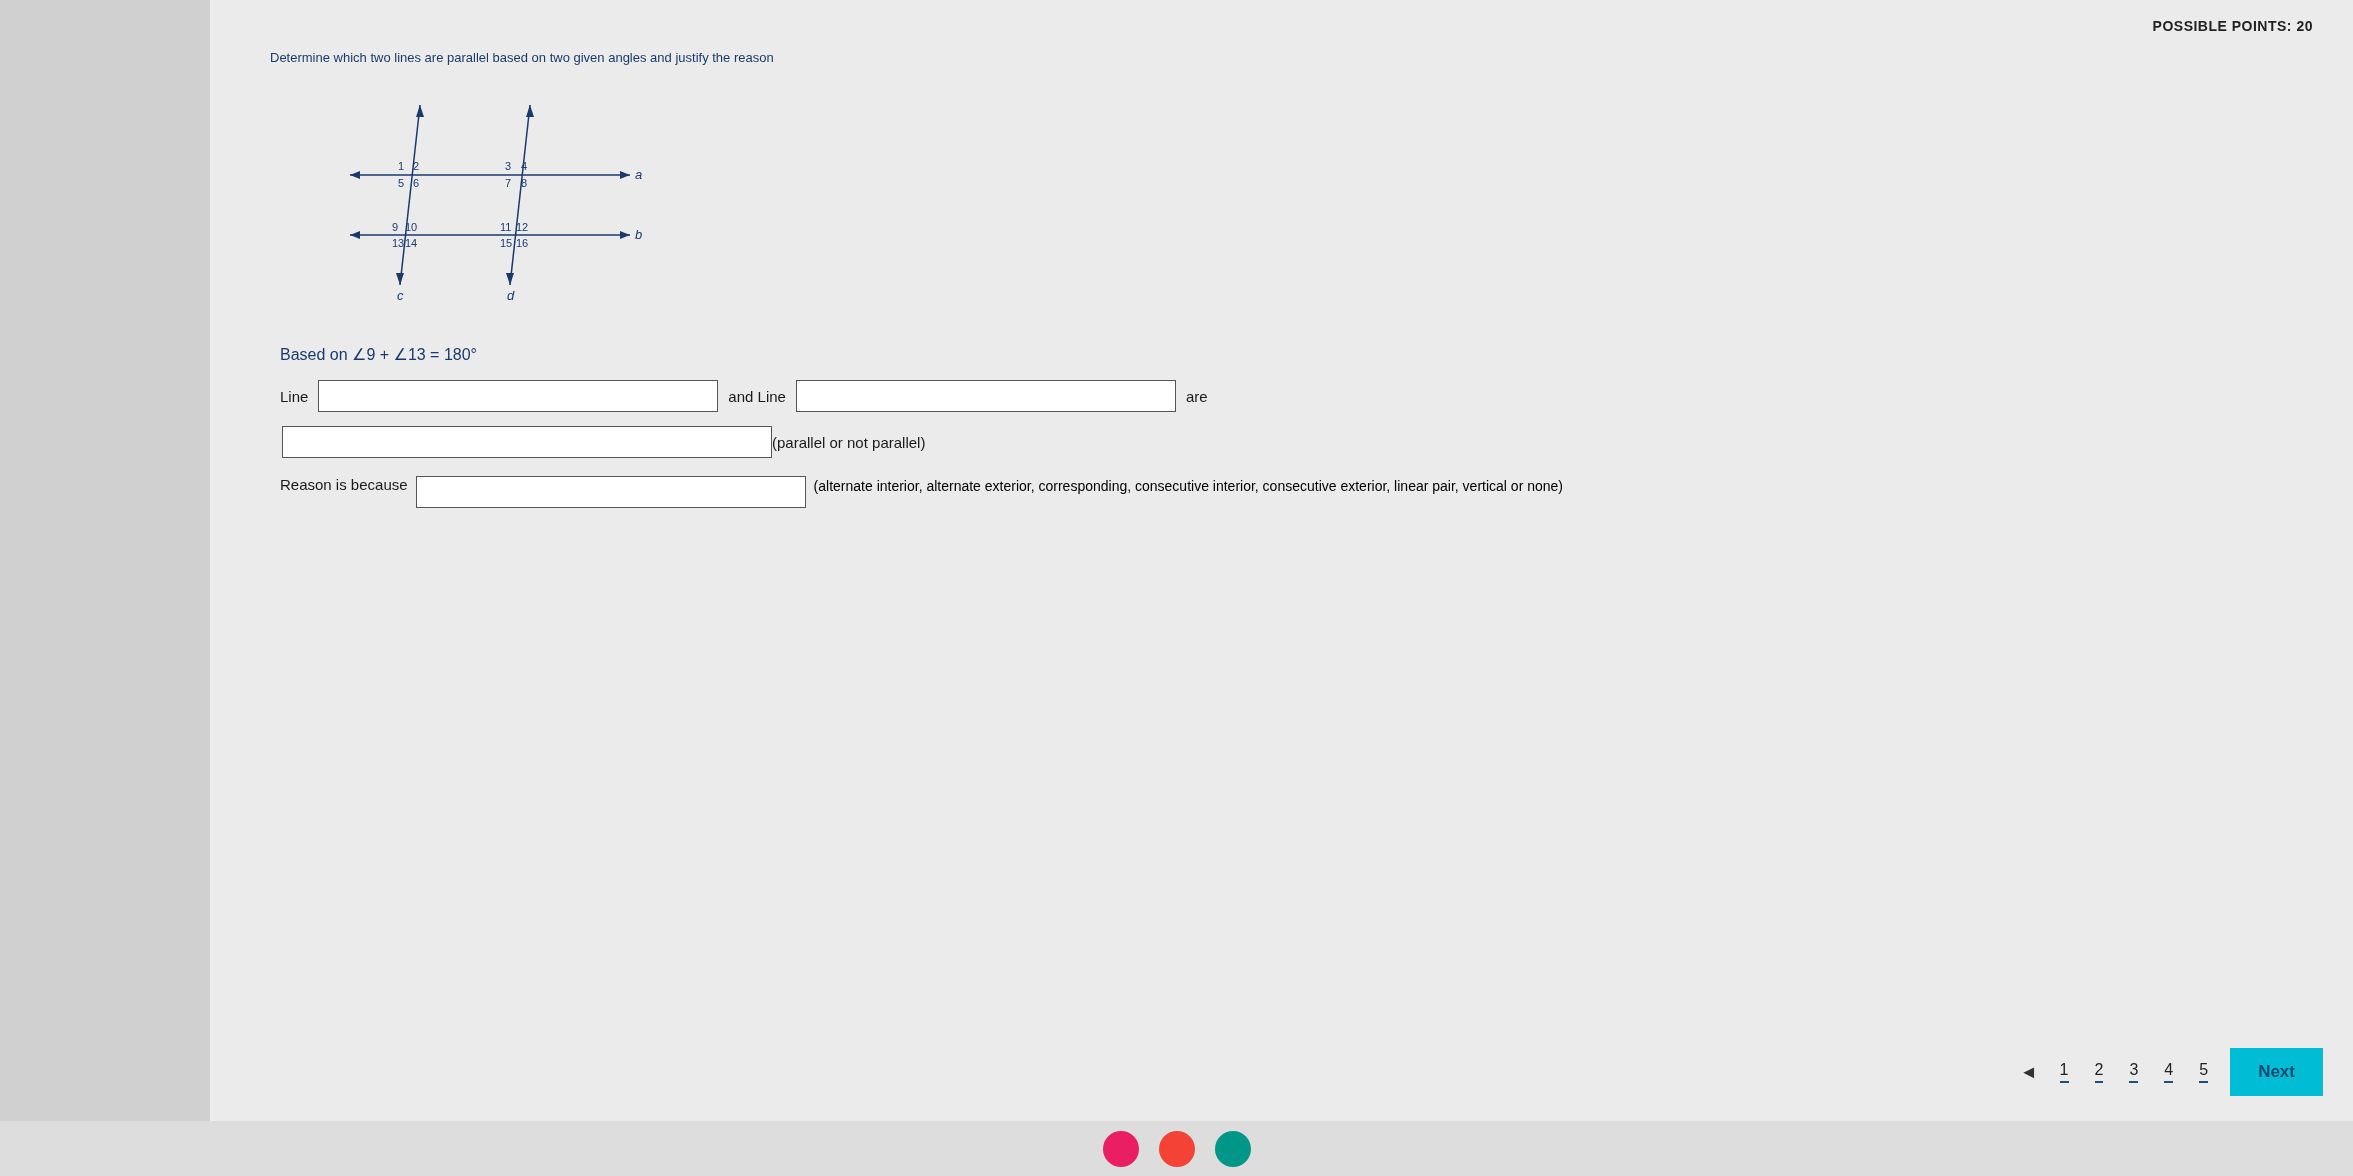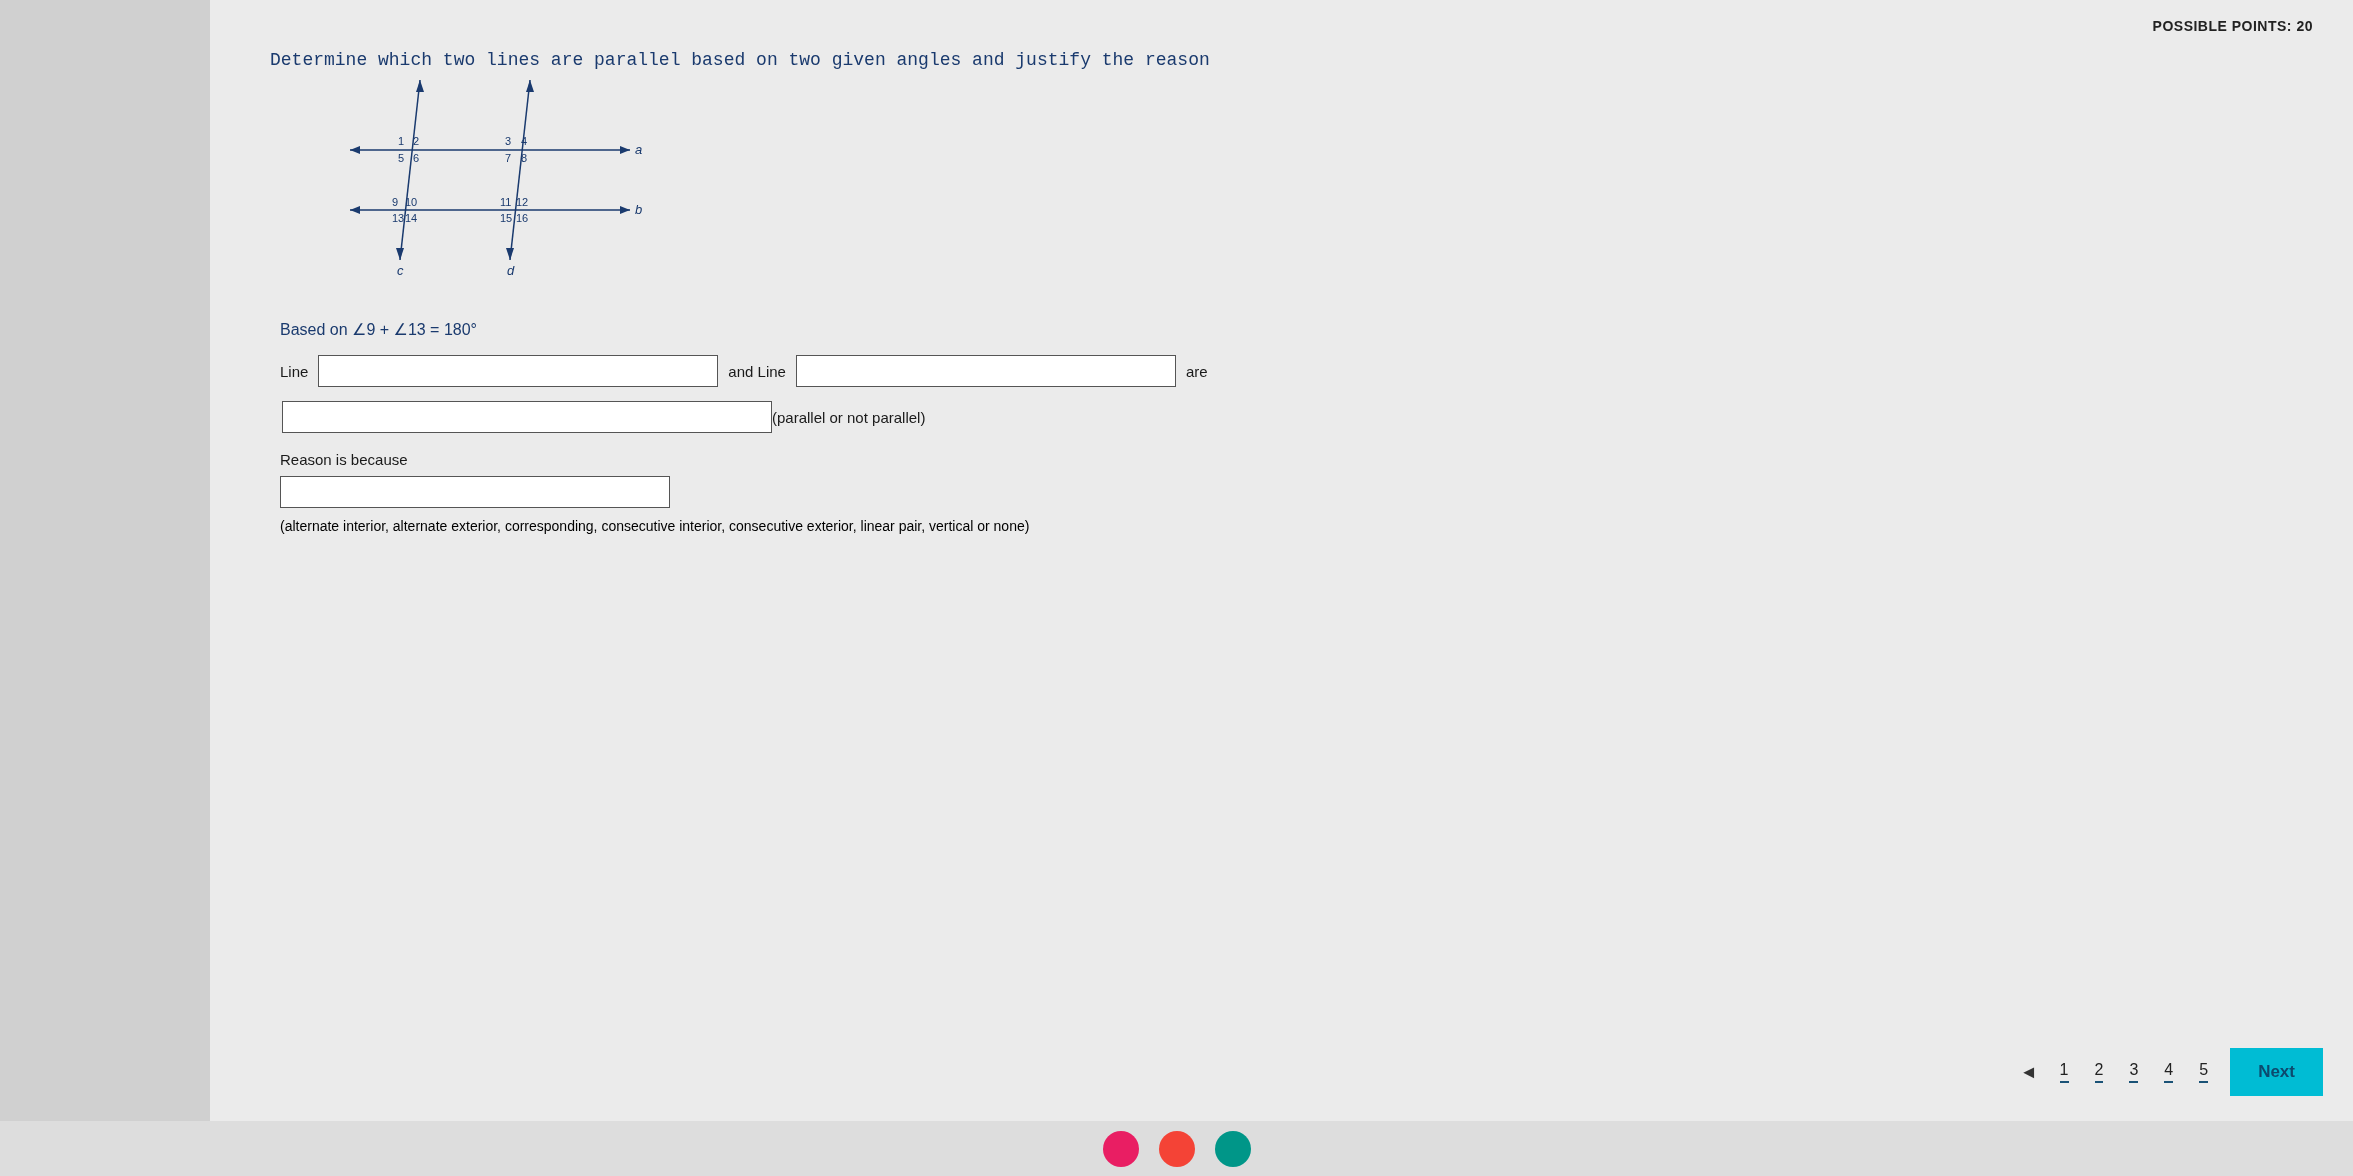--- a/index.html
+++ b/index.html
@@ -34,25 +34,25 @@
       position: absolute;
       top: 18px;
       right: 40px;
       font-size: 14px;
       font-weight: bold;
       color: #222;
       letter-spacing: 0.5px;
     }
 
     .question-instruction {
-      font-size: 18px;
+      font-size: 13px;
       color: #1a3a6e;
       margin-top: 20px;
+      margin-bottom: 30px;
       font-weight: 400;
-      font-family: Liberation Mono, monospace;
     }
 
     .diagram-area {
       margin-bottom: 30px;
       margin-left: 60px;
     }
 
     .diagram-svg {
       display: block;
     }
@@ -110,21 +110,20 @@
       margin-bottom: 18px;
       margin-left: 12px;
     }
 
     .reason-row {
       display: flex;
       align-items: flex-start;
       gap: 8px;
       margin-left: 10px;
       flex-wrap: wrap;
-      flex-direction: column;
     }
 
     .reason-hint {
       font-size: 14px;
       color: #000000;
       line-height: 1.5;
       max-width: 800px;
     }
 
     .pagination-bar {

